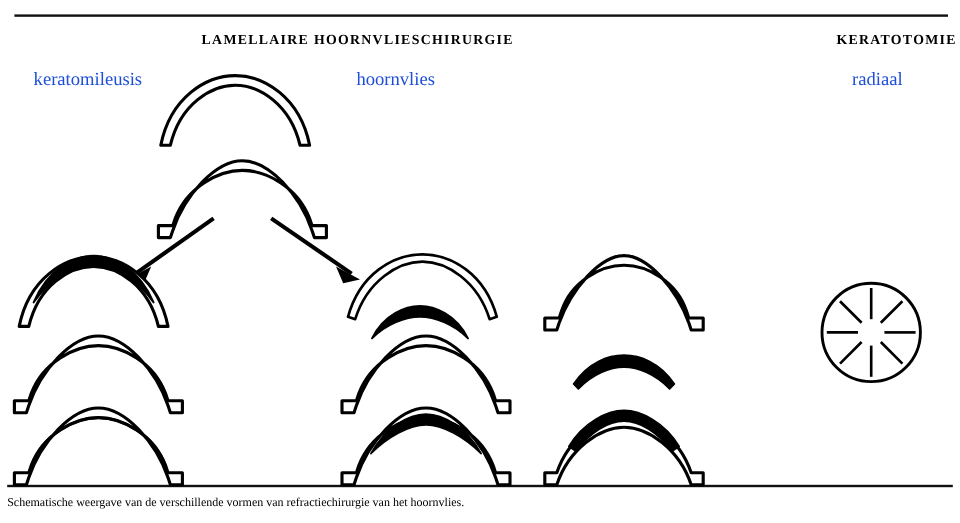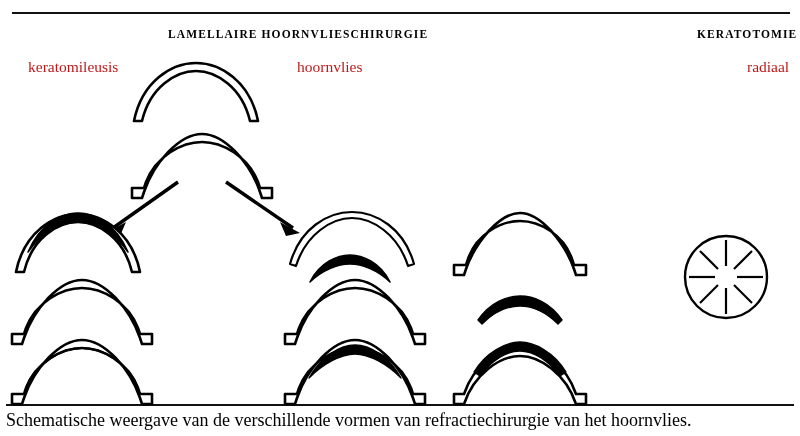--- a/index.html
+++ b/index.html
@@ -26,32 +26,32 @@
     color:#000;
   }
   #header-lamellar{left:168px;top:28px;}
   #header-keratotomy{left:697px;top:28px;}
 
   
   .col-label{
     position:absolute;
     font-size:15.5px;
     white-space:nowrap;
-    color:#b91c1c;
+    color:#1d4ed8;
     text-align:right;
   }
   #label-keratomileusis{left:28px;top:58px;}
   #label-keratofakie{left:297px;top:58px;}
   #label-epikeratoplastiek{left:447px;top:58px;}
-  #label-radiaal{left:747px;top:58px;}
+  #label-radiaal{left:710px;top:58px;}
 
   
   #caption{
     position:absolute;left:6px;top:410px;width:788px;
-    font-size:18px;line-height:20px;white-space:nowrap;color:#000;
+    font-size:10px;line-height:20px;white-space:nowrap;color:#000;
   }
 
   
   #diagram-layer{position:absolute;left:0;top:0;width:800px;height:436px;}
   #diagram-layer svg{display:block;}
 </style>
 </head>
 <body>
 
 <div id="figure-root">

